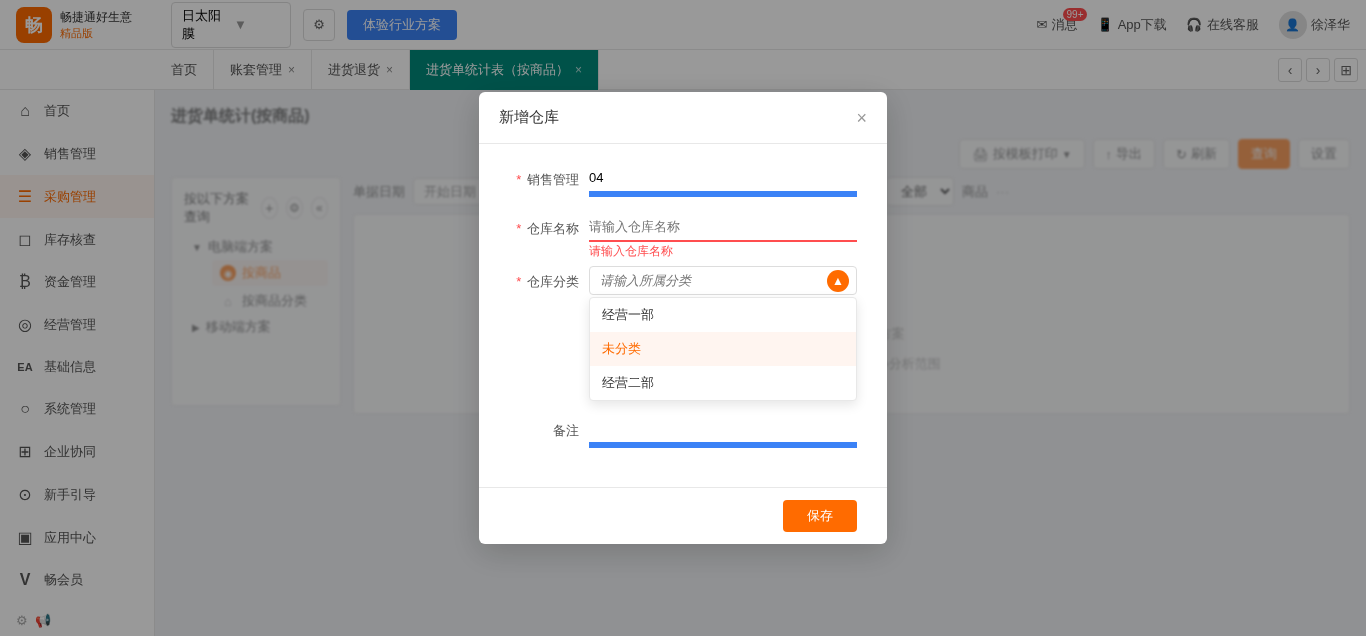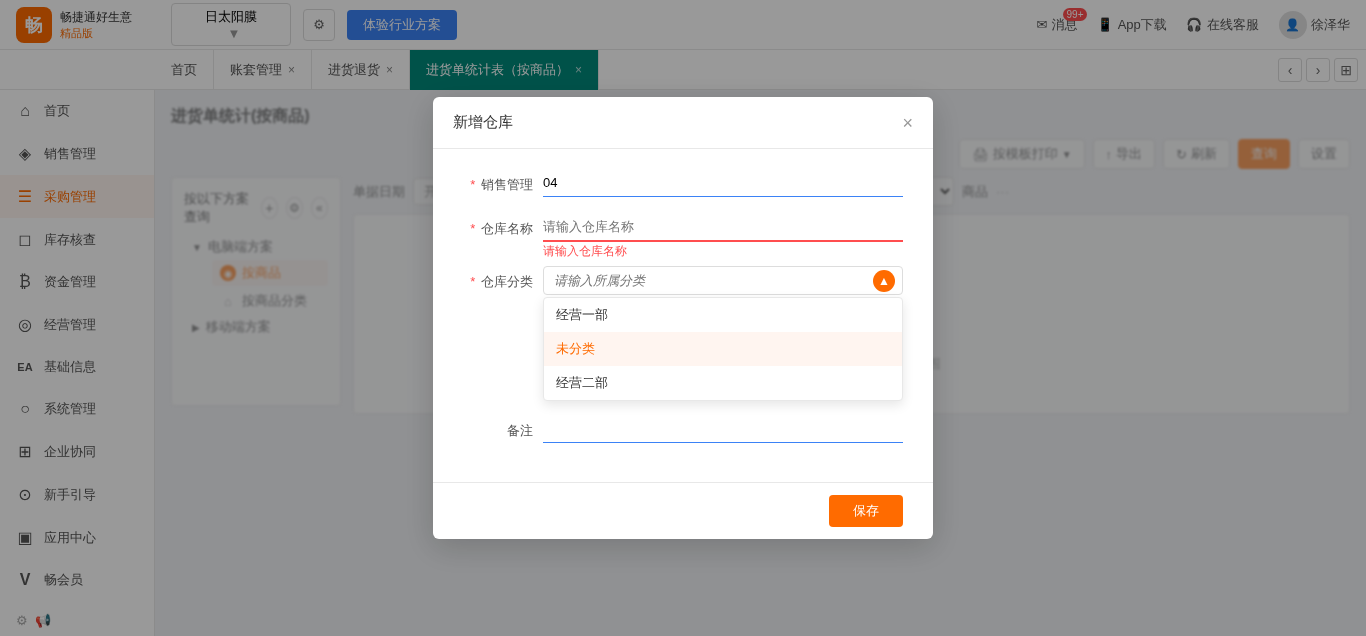--- a/index.html
+++ b/index.html
@@ -37,21 +37,20 @@
     }
     .store-selector {
       display: flex;
       align-items: center;
       border: 1px solid #ddd;
       border-radius: 4px;
       padding: 4px 10px;
       margin-right: 12px;
       cursor: pointer;
       min-width: 120px;
-      flex-direction: column;
     }
     .store-selector span { flex: 1; }
     .gear-btn {
       width: 32px; height: 32px;
       border: 1px solid #ddd;
       border-radius: 4px;
       display: flex; align-items: center; justify-content: center;
       cursor: pointer; margin-right: 12px;
       color: #666;
     }
@@ -290,21 +289,21 @@
       top: 0; left: 0; right: 0; bottom: 0;
       background: rgba(0,0,0,0.4);
       z-index: 100;
       display: flex;
       align-items: center;
       justify-content: center;
     }
     .modal {
       background: #fff;
       border-radius: 6px;
-      width: 500px;
+      width: 408px;
       box-shadow: 0 8px 32px rgba(0,0,0,0.18);
       position: relative;
       padding-bottom: 60px;
     }
     .modal-header {
       padding: 16px 20px;
       border-bottom: 1px solid #e8e8e8;
       display: flex;
       align-items: center;
       justify-content: space-between;
@@ -329,21 +328,21 @@
       padding-right: 10px;
       color: #555;
       font-size: 13px;
       padding-top: 7px;
       flex-shrink: 0;
     }
     .required-star { color: #ff4d4f; margin-right: 2px; }
     .form-input {
       flex: 1;
       border: none;
-      border-bottom: 1px solid #3b82f6;
+      border-bottom: 6px solid #3b82f6;
       padding: 6px 0;
       font-size: 13px;
       outline: none;
     }
     .form-input.error { border-bottom: 2px solid #ff4d4f; }
     .error-msg { color: #ff4d4f; font-size: 12px; position: absolute; left: 90px; bottom: -16px; }
 
     .category-field-wrap {
       flex: 1;
       position: relative;

